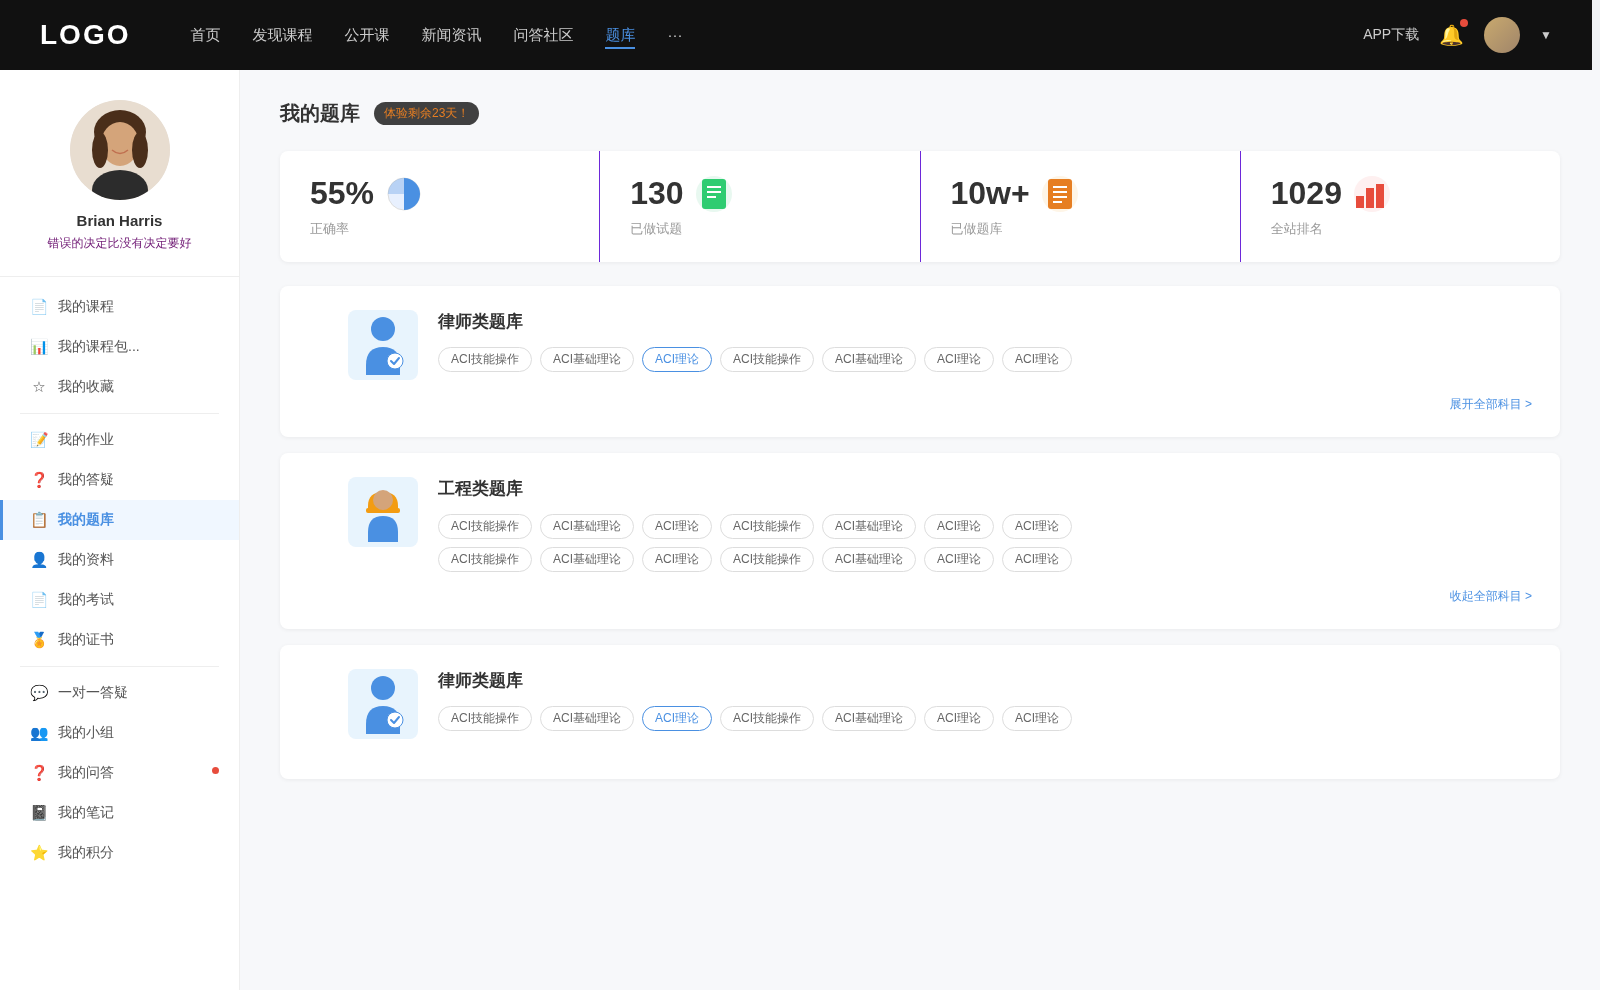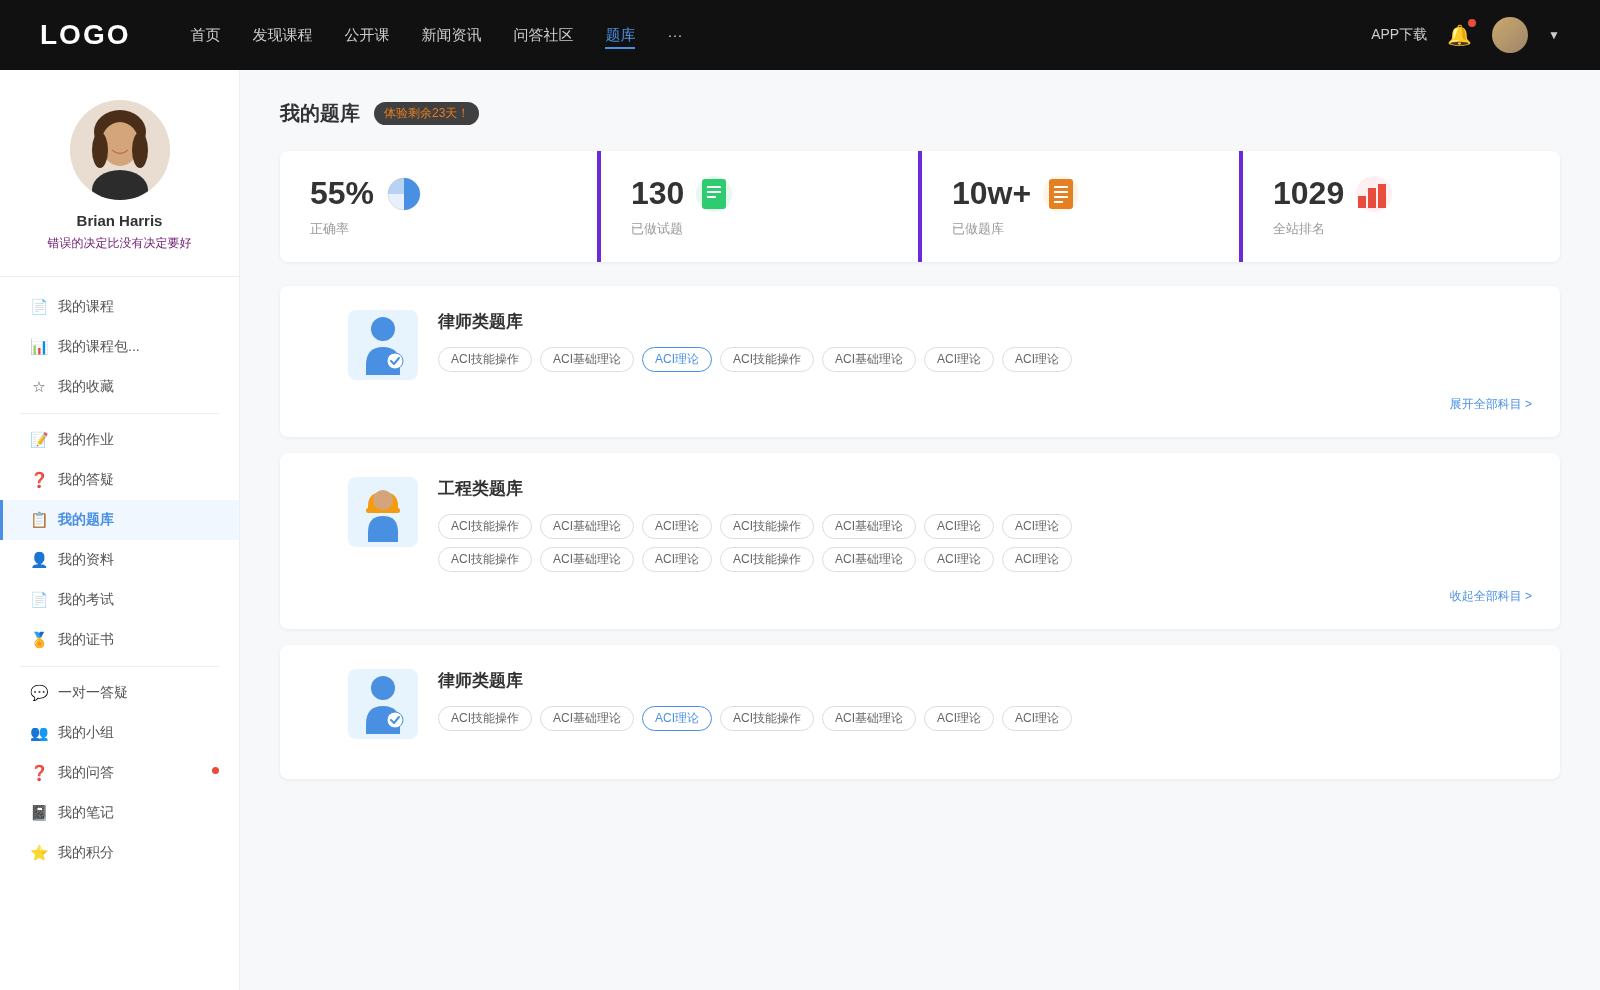--- a/index.html
+++ b/index.html
@@ -6,21 +6,21 @@
     body { font-family: -apple-system, BlinkMacSystemFont, 'PingFang SC', 'Microsoft YaHei', sans-serif; background: #f0f2f5; min-height: 990px; }
 
     
     .navbar {
       background: #111;
       height: 70px;
       display: flex;
       align-items: center;
       padding: 0 40px;
       position: fixed;
-      top: 0; left: 0; right: 0;
+      top: 0; left: 0; right: 8px;
       z-index: 100;
     }
     .nav-logo {
       color: #fff;
       font-size: 28px;
       font-weight: bold;
       letter-spacing: 2px;
       margin-right: 60px;
     }
     .nav-items {
@@ -188,21 +188,21 @@
     .stats-row {
       display: flex;
       background: #fff;
       border-radius: 8px;
       margin-bottom: 24px;
       box-shadow: 0 1px 4px rgba(0,0,0,0.06);
     }
     .stat-item {
       flex: 1;
       padding: 24px 30px;
-      border-right: 4px solid #6d28d9;
+      border-right: 1px solid #6d28d9;
       display: flex;
       flex-direction: column;
     }
     .stat-item:last-child { border-right: none; }
     .stat-top {
       display: flex;
       align-items: center;
       gap: 12px;
       margin-bottom: 8px;
     }

